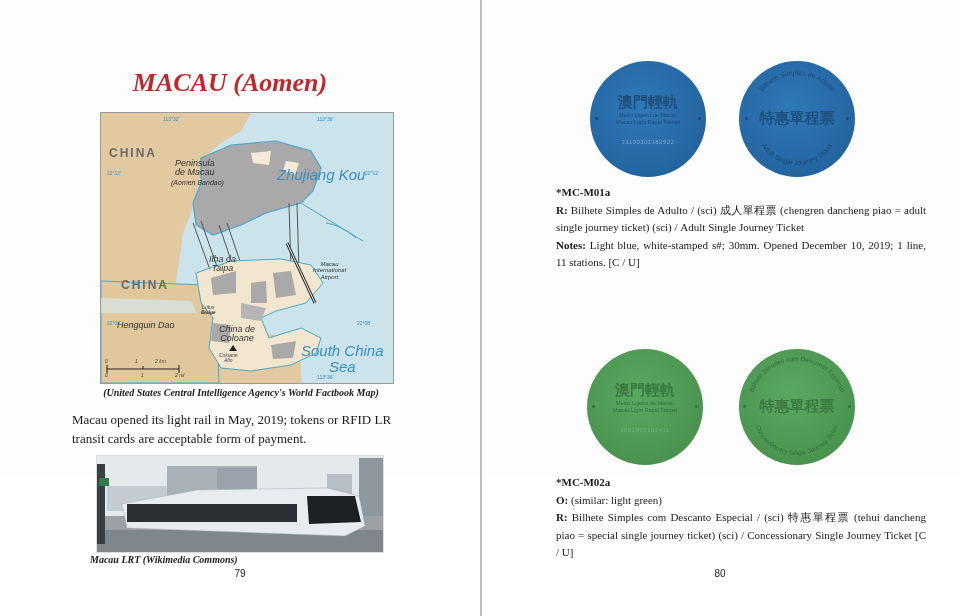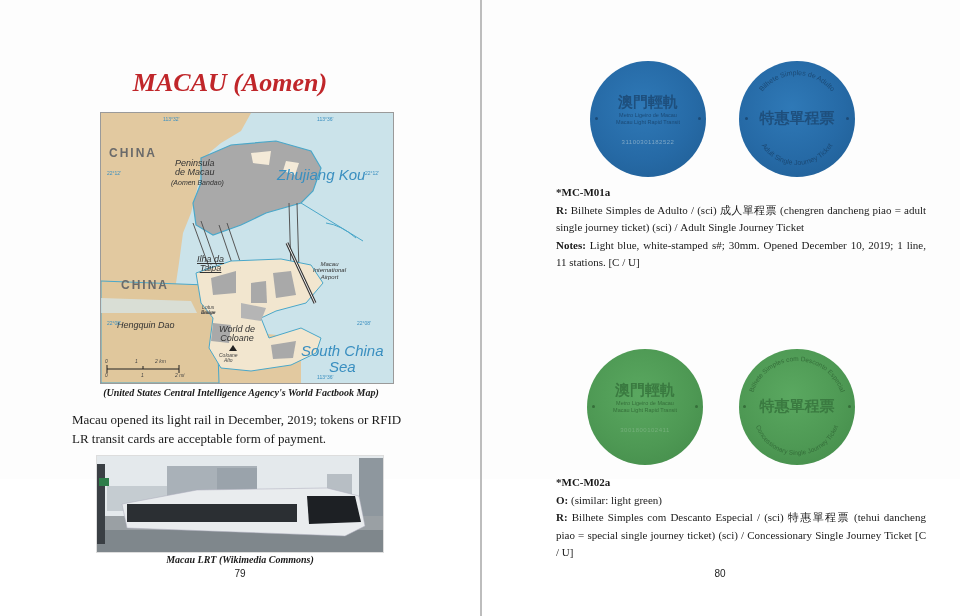--- a/index.html
+++ b/index.html
@@ -18,21 +18,21 @@
   .lbl-country { font-style:normal; font-weight:bold; color:#6a6a6a; letter-spacing:2px; font-size:12px; }
   .lbl-dark { color:#333; font-size:9px; text-align:center; }
   .lbl-water { color:#3a8fc0; font-size:15px; text-align:center; }
   .lbl-coord { color:#3a8fc0; font-size:5px; font-style:normal; }
   .lbl-small { color:#444; font-size:5px; text-align:center; }
 
   .map-caption { position:absolute; left:66px; top:387px; width:350px; text-align:center; font-size:10px; font-style:italic; font-weight:bold; }
   .intro { position:absolute; left:72px; top:410px; width:340px; font-size:13px; line-height:19px; }
 
   .photo { position:absolute; left:96px; top:455px; width:286px; height:96px; overflow:hidden; background:linear-gradient(#e6ebee, #d8dde0); border:1px solid #ddd; }
-  .photo-caption { position:absolute; left:90px; top:554px; width:300px; text-align:center; font-size:10px; font-style:italic; font-weight:bold; }
+  .photo-caption { position:absolute; left:90px; top:554px; width:300px; text-align:left; font-size:10px; font-style:italic; font-weight:bold; }
   .page-num { position:absolute; font-family:"Liberation Sans", sans-serif; font-size:10px; color:#222; text-align:center; }
 
   .token { position:absolute; width:116px; height:116px; border-radius:50%; }
   .token.blue { background:radial-gradient(circle at 45% 40%, #2f79b7 0%, #266aa6 55%, #1f5c92 100%); }
   .token.green { background:radial-gradient(circle at 45% 40%, #5aa860 0%, #4e9954 55%, #428948 100%); }
   .token .zh { position:absolute; left:0; width:100%; text-align:center; font-family:"DejaVu Sans", sans-serif; font-weight:bold; }
   .token .sub { position:absolute; left:0; width:100%; text-align:center; font-family:"Liberation Sans", sans-serif; font-size:5.5px; line-height:7px; }
   .token .serial { position:absolute; left:0; width:100%; text-align:center; font-family:"Liberation Sans", sans-serif; font-size:6px; letter-spacing:0.5px; }
   .token .dot { position:absolute; width:3px; height:3px; border-radius:50%; top:56px; }
   .token svg { position:absolute; left:0; top:0; }
@@ -92,26 +92,26 @@
       <line x1="42" y1="253" x2="42" y2="256" stroke="#222" stroke-width="1"></line>
       <line x1="78" y1="252" x2="78" y2="260" stroke="#222" stroke-width="1"></line>
     </svg>
 
     <div class="map-label lbl-country" style="left:8px;top:34px;">CHINA</div>
     <div class="map-label lbl-country" style="left:20px;top:166px;">CHINA</div>
     <div class="map-label lbl-dark" style="left:74px;top:46px;white-space:pre;">Peninsula
 de Macau</div>
     <div class="map-label lbl-dark" style="left:70px;top:66px;font-size:7px;">(Aomen Bandao)</div>
     <div class="map-label lbl-water" style="left:176px;top:54px;">Zhujiang Kou</div>
-    <div class="map-label lbl-dark" style="left:96px;top:142px;white-space:pre;text-decoration:underline;">Ilha da
+    <div class="map-label lbl-dark" style="left:108px;top:142px;white-space:pre;">Ilha da
 Taipa</div>
     <div class="map-label lbl-dark" style="left:212px;top:148px;font-size:6px;white-space:pre;">Macau
 International
 Airport</div>
-    <div class="map-label lbl-dark" style="left:118px;top:212px;white-space:pre;">World de
+    <div class="map-label lbl-dark" style="left:118px;top:212px;white-space:pre;">China de
 Coloane</div>
     <div class="map-label lbl-small" style="left:118px;top:240px;white-space:pre;">Coloane
 Alto</div>
     <div class="map-label lbl-dark" style="left:16px;top:208px;">Hengquin Dao</div>
     <div class="map-label lbl-water" style="left:200px;top:230px;white-space:pre;">South China
 Sea</div>
     <div class="map-label lbl-small" style="left:100px;top:192px;white-space:pre;">Lotus
 Bridge</div>
     <div class="map-label lbl-coord" style="left:62px;top:4px;">113°32'</div>
     <div class="map-label lbl-coord" style="left:216px;top:4px;">113°36'</div>
@@ -122,21 +122,21 @@
     <div class="map-label lbl-coord" style="left:256px;top:208px;">22°08'</div>
     <div class="map-label lbl-small" style="left:4px;top:246px;">0</div>
     <div class="map-label lbl-small" style="left:34px;top:246px;">1</div>
     <div class="map-label lbl-small" style="left:54px;top:246px;">2 km</div>
     <div class="map-label lbl-small" style="left:4px;top:260px;">0</div>
     <div class="map-label lbl-small" style="left:40px;top:260px;">1</div>
     <div class="map-label lbl-small" style="left:74px;top:260px;">2 mi</div>
   </div>
 
   <div class="map-caption">(United States Central Intelligence Agency's World Factbook Map)</div>
-  <div class="intro">Macau opened its light rail in December, 2019; tokens or RFID LR transit cards are acceptable form of payment.</div>
+  <div class="intro">Macau opened its light rail in May, 2019; tokens or RFID LR transit cards are acceptable form of payment.</div>
 
   <div class="photo">
     <svg width="286" height="96" viewBox="0 0 286 96">
       <rect x="0" y="0" width="286" height="96" fill="#e4e9ec"></rect>
       <rect x="70" y="10" width="90" height="40" fill="#a9b1b8"></rect>
       <rect x="120" y="12" width="40" height="36" fill="#9aa3ab"></rect>
       <rect x="230" y="18" width="25" height="30" fill="#b7bec4"></rect>
       <rect x="262" y="2" width="24" height="60" fill="#8e979e"></rect>
       <rect x="10" y="30" width="60" height="25" fill="#c5ccd1"></rect>
       <rect x="0" y="72" width="286" height="24" fill="#7f878c"></rect>

